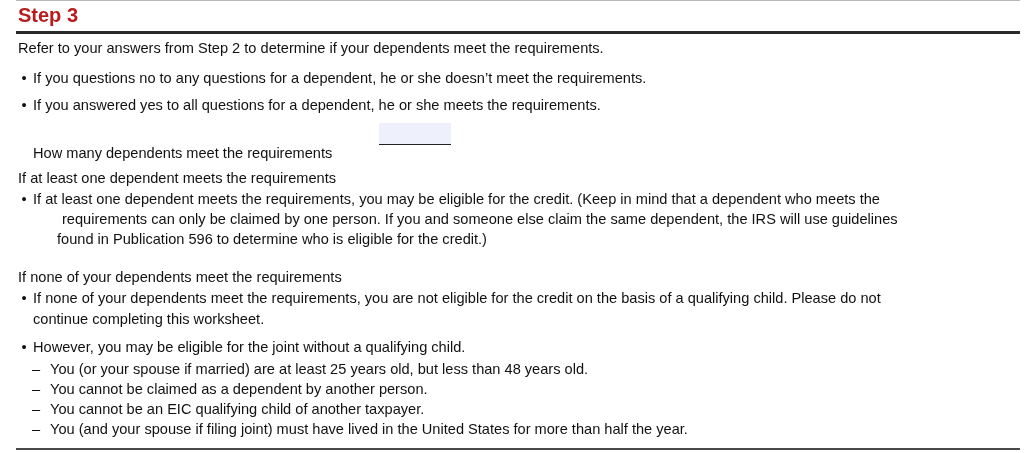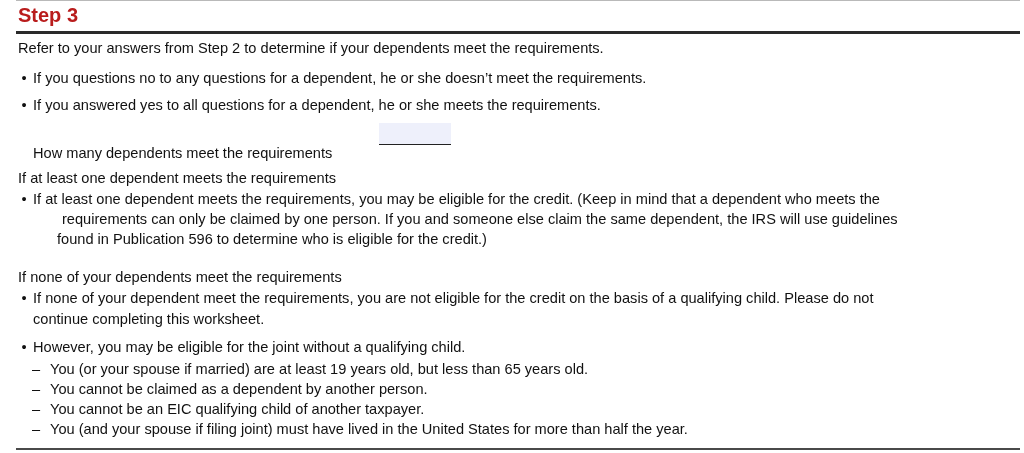--- a/index.html
+++ b/index.html
@@ -122,32 +122,32 @@
 <div class="line" style="left:0; top:190px; width:1024px;">
   <span class="bullet">•</span>
   <span class="bullet-text">If at least one dependent meets the requirements, you may be eligible for the credit. (Keep in mind that a dependent who meets the</span>
 </div>
 <div class="line" style="left:33px; top:210px;margin-left:29px;">requirements can only be claimed by one person. If you and someone else claim the same dependent, the IRS will use guidelines</div>
 <div class="line" style="left:33px; top:230px;margin-left:24px;">found in Publication 596 to determine who is eligible for the credit.)</div>
 
 <div class="heading" style="top:268px;">If none of your dependents meet the requirements</div>
 <div class="line" style="left:0; top:289px; width:1024px;">
   <span class="bullet">•</span>
-  <span class="bullet-text">If none of your dependent meet the requirements, you are not eligible for the credit on the basis of a qualifying child. Please do not</span>
+  <span class="bullet-text">If none of your dependents meet the requirements, you are not eligible for the credit on the basis of a qualifying child. Please do not</span>
 </div>
 <div class="line" style="left:33px; top:310px;">continue completing this worksheet.</div>
 
 <div class="line" style="left:0; top:338px; width:1024px;">
   <span class="bullet">•</span>
   <span class="bullet-text">However, you may be eligible for the joint without a qualifying child.</span>
 </div>
 
 <div class="line" style="left:0; top:360px; width:1024px;">
   <span class="dash">–</span>
-  <span class="dash-text">You (or your spouse if married) are at least 19 years old, but less than 65 years old.</span>
+  <span class="dash-text">You (or your spouse if married) are at least 25 years old, but less than 48 years old.</span>
 </div>
 <div class="line" style="left:0; top:380px; width:1024px;">
   <span class="dash">–</span>
   <span class="dash-text">You cannot be claimed as a dependent by another person.</span>
 </div>
 <div class="line" style="left:0; top:400px; width:1024px;">
   <span class="dash">–</span>
   <span class="dash-text">You cannot be an EIC qualifying child of another taxpayer.</span>
 </div>
 <div class="line" style="left:0; top:420px; width:1024px;">

